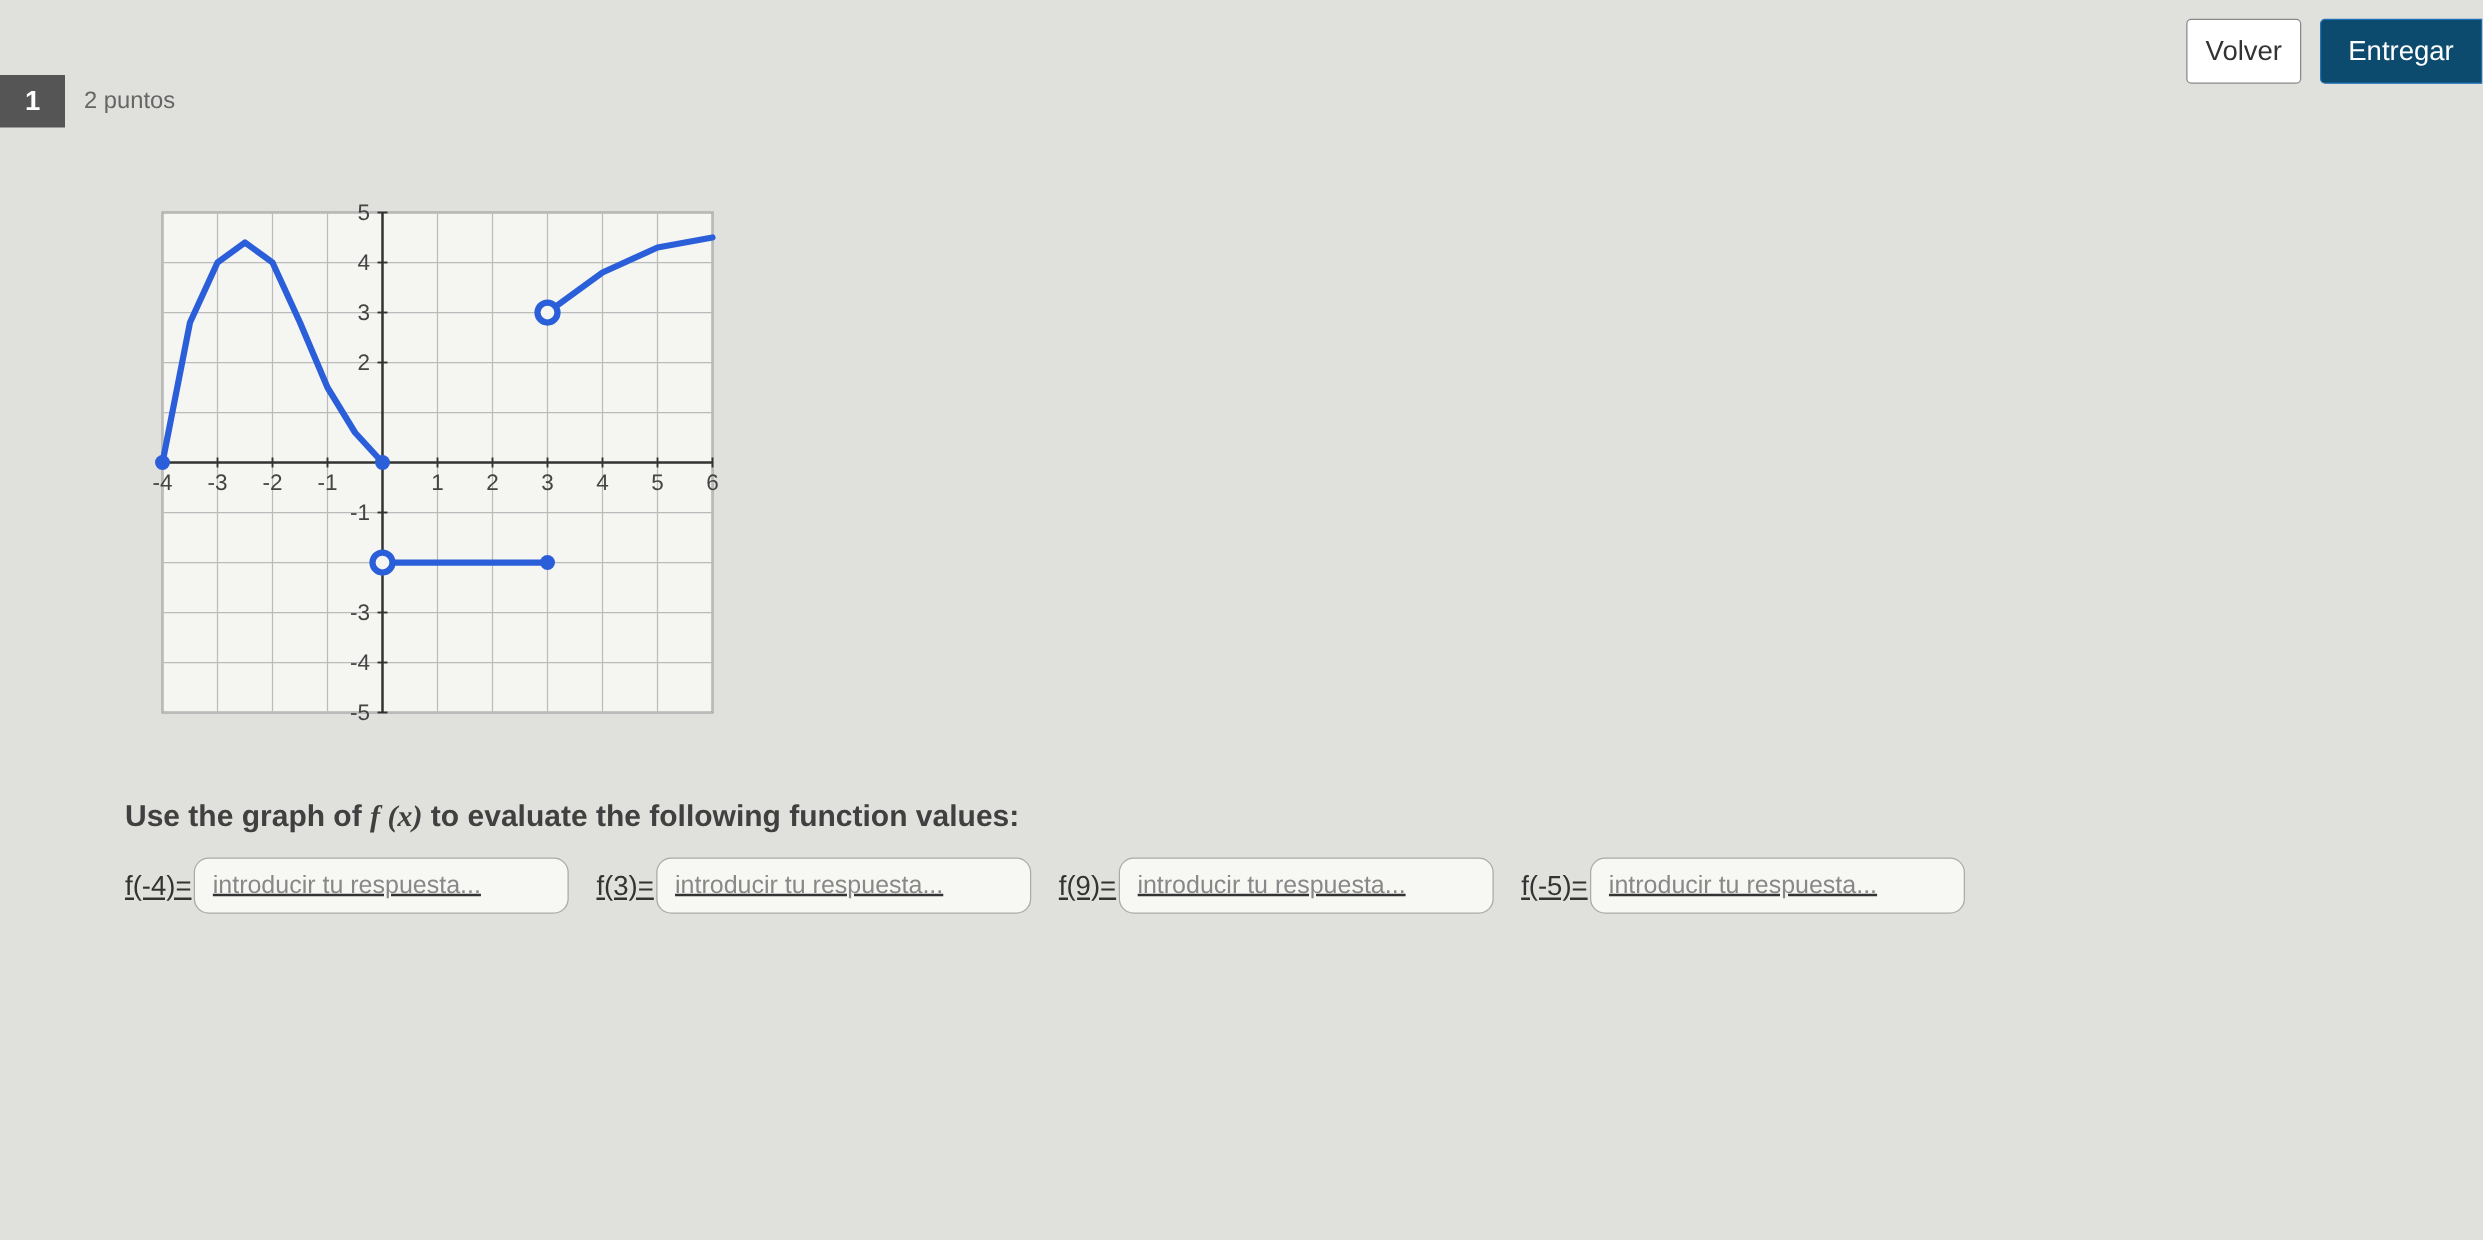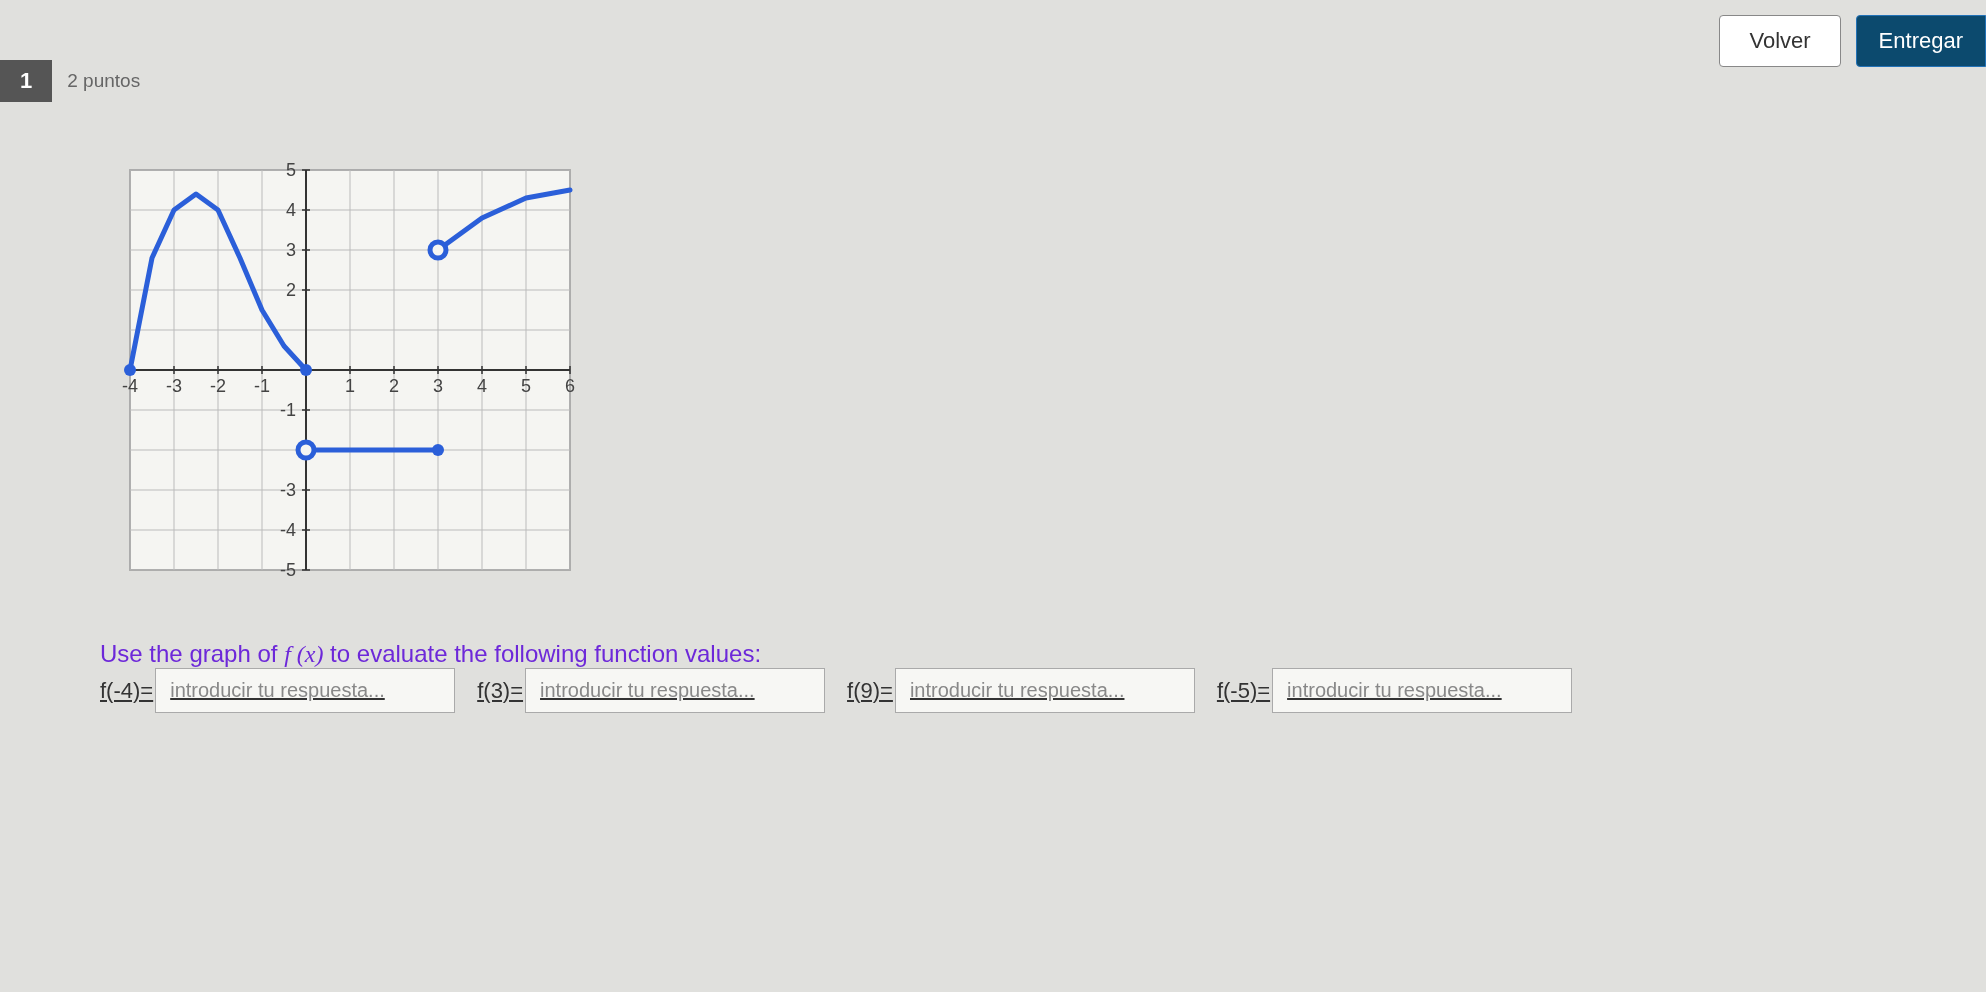--- a/index.html
+++ b/index.html
@@ -17,21 +17,21 @@
       top: 15px;
       right: 0;
       display: flex;
       gap: 15px;
       padding-right: 0;
     }
     .btn-volver {
       background: #fff;
       border: 1px solid #888;
       border-radius: 4px;
-      padding: 12px 29px;
+      padding: 12px 14px;
       font-size: 22px;
       color: #333;
       cursor: pointer;
     }
     .btn-entregar {
       background: #0c4a6e;
       border: 1px solid #2272b7;
       color: #fff;
       padding: 12px 22px;
       font-size: 22px;
@@ -63,22 +63,24 @@
       left: 100px;
       width: 1800px;
     }
     .chart-holder {
       margin-top: 30px;
       margin-bottom: 40px;
     }
     .chart-holder svg { display: block; }
     .prompt {
       font-size: 24px;
-      color: #6d28d9;
+      color: #404040;
       margin-top: 10px;
+      margin-bottom: 18px;
+      font-weight: bold;
     }
     .prompt .fx { font-style: italic; font-family: "Times New Roman", serif; }
     .answer-row {
       display: flex;
       flex-wrap: nowrap;
       align-items: center;
       gap: 0;
       font-size: 22px;
       color: #333;
     }
@@ -89,21 +91,21 @@
       text-decoration: underline;
     }
     .answer-label { white-space: nowrap; }
     .answer-input {
       border: 1px solid #aaa;
       background: #f7f7f4;
       padding: 10px 14px;
       font-size: 20px;
       color: #888;
       width: 300px;
-      border-radius: 0;
+      border-radius: 12px;
       margin-left: 2px;
     }
     .answer-input::placeholder { color: #888; }
     .tick-label { font-family: Arial, sans-serif; font-size: 18px; fill: #444; }
   </style>
 </head>
 <body>
 
 <div class="topbar">
   <button class="btn-volver">Volver</button>

